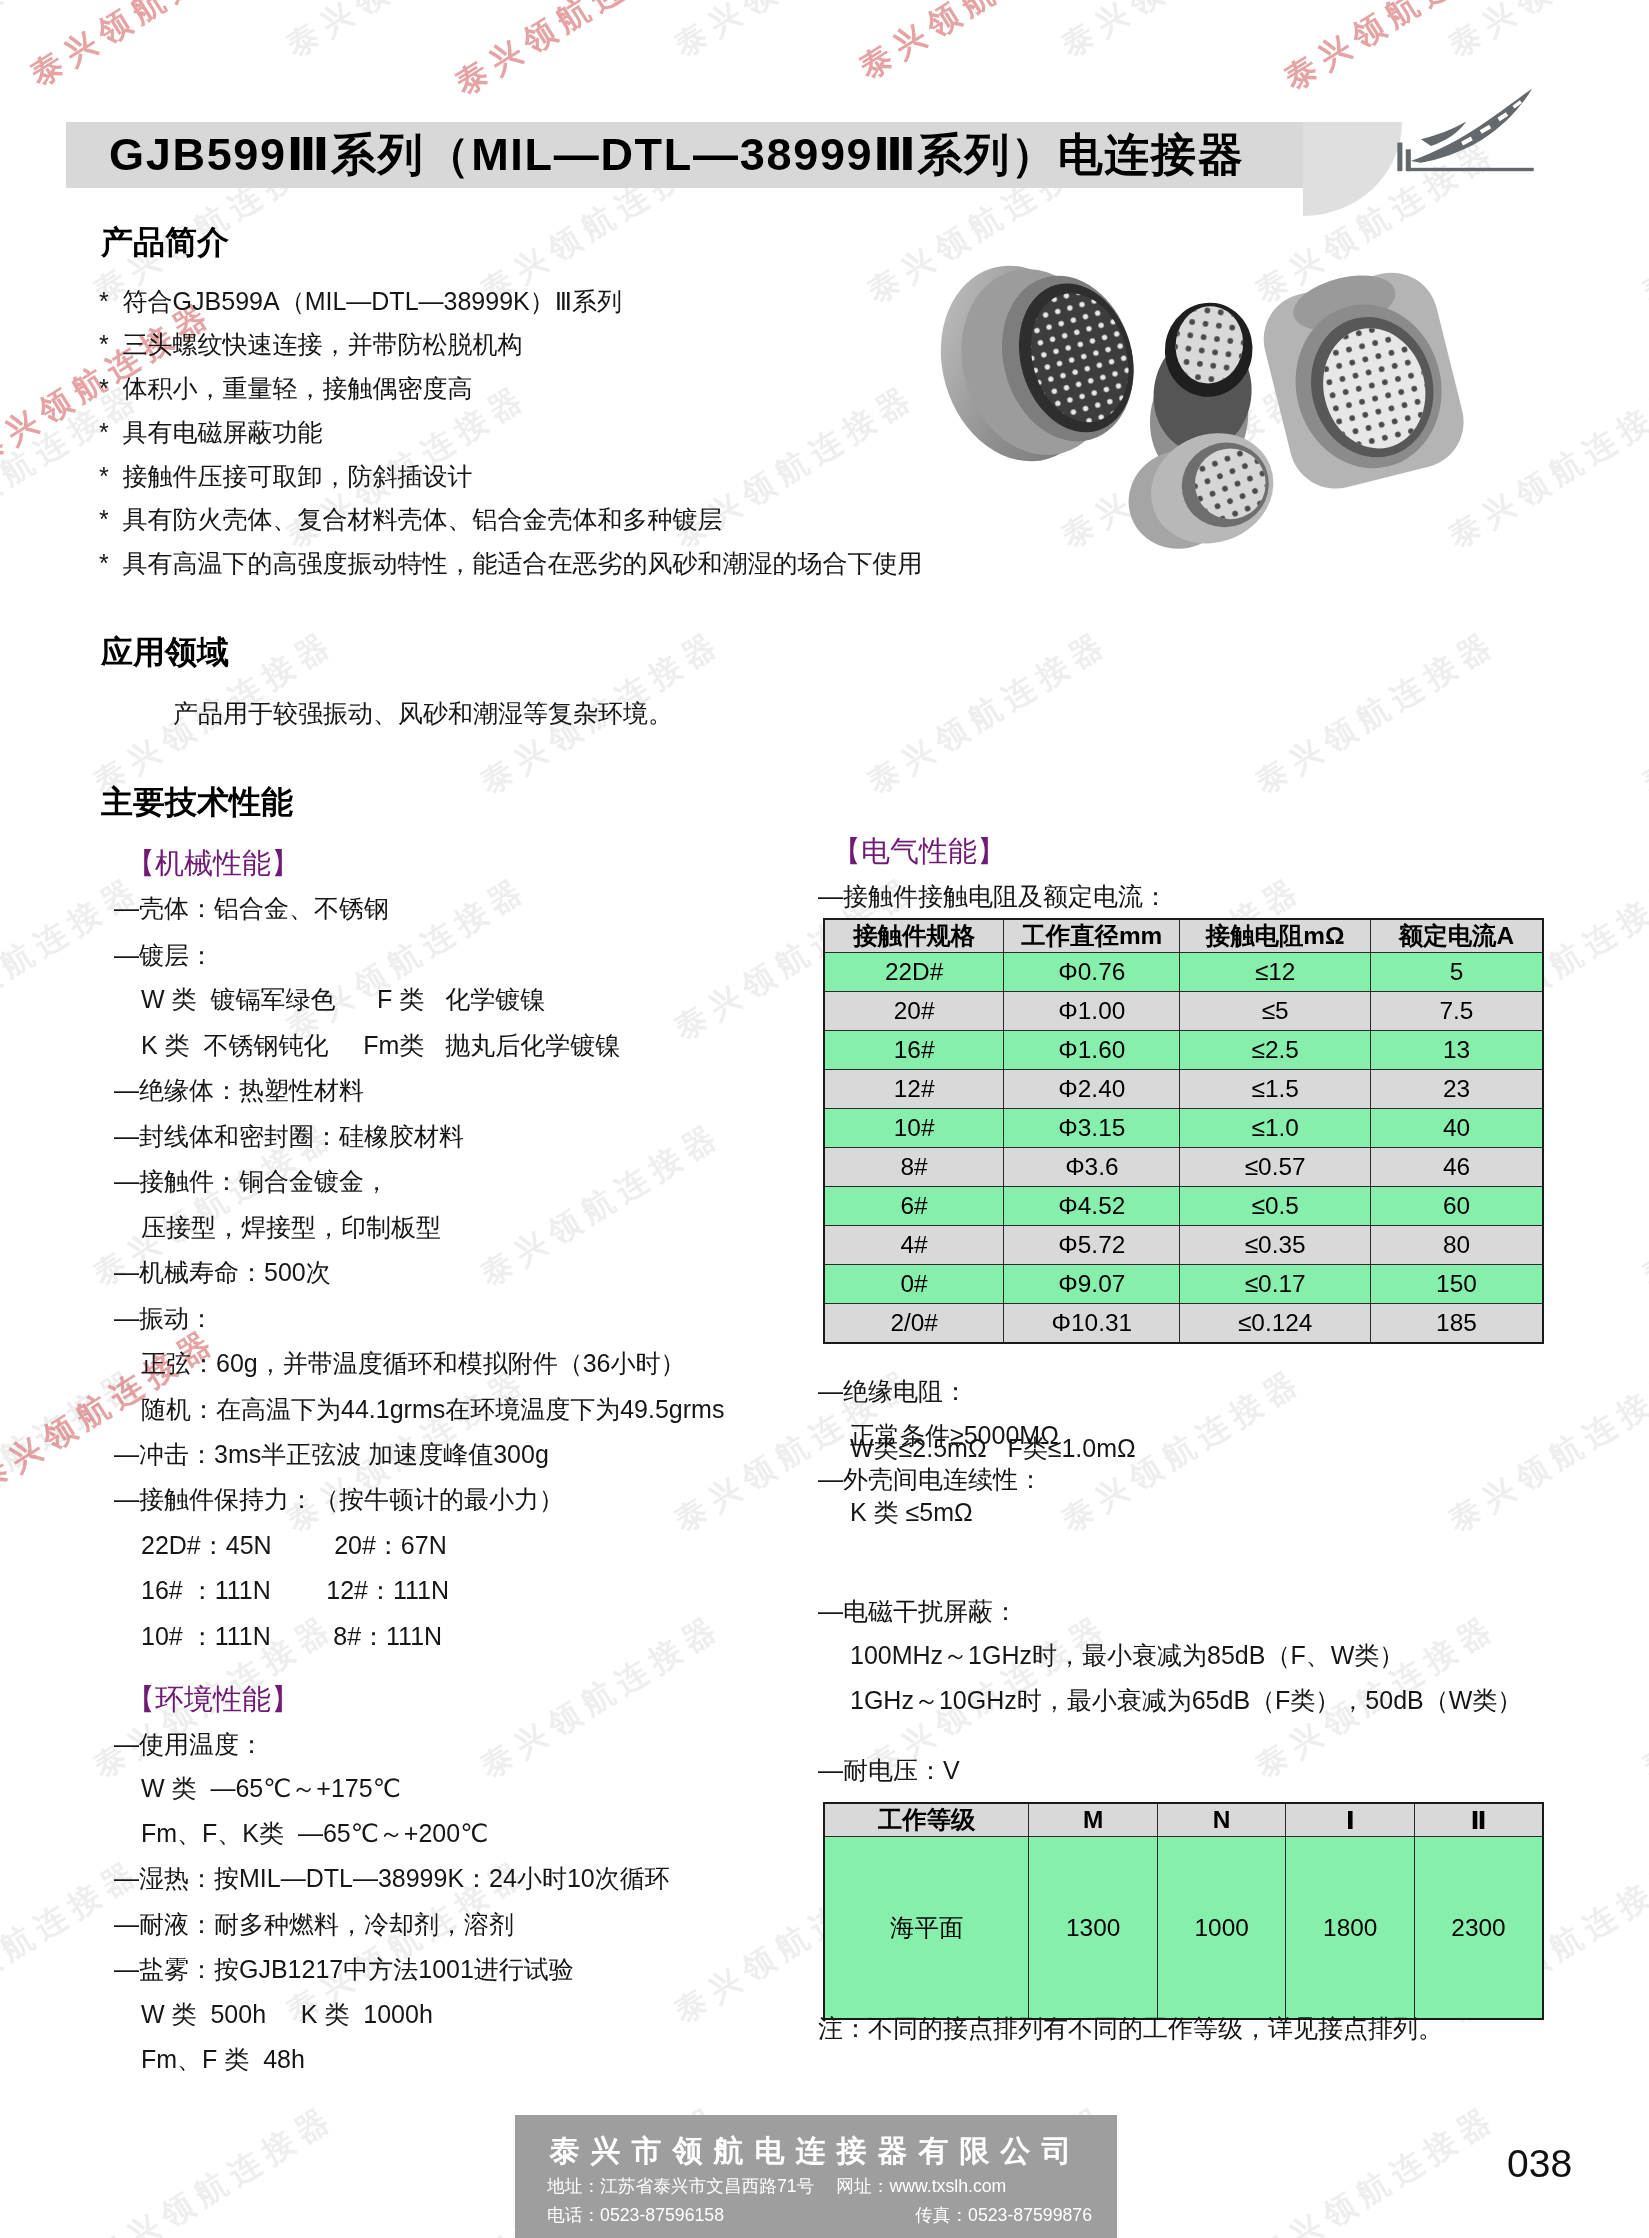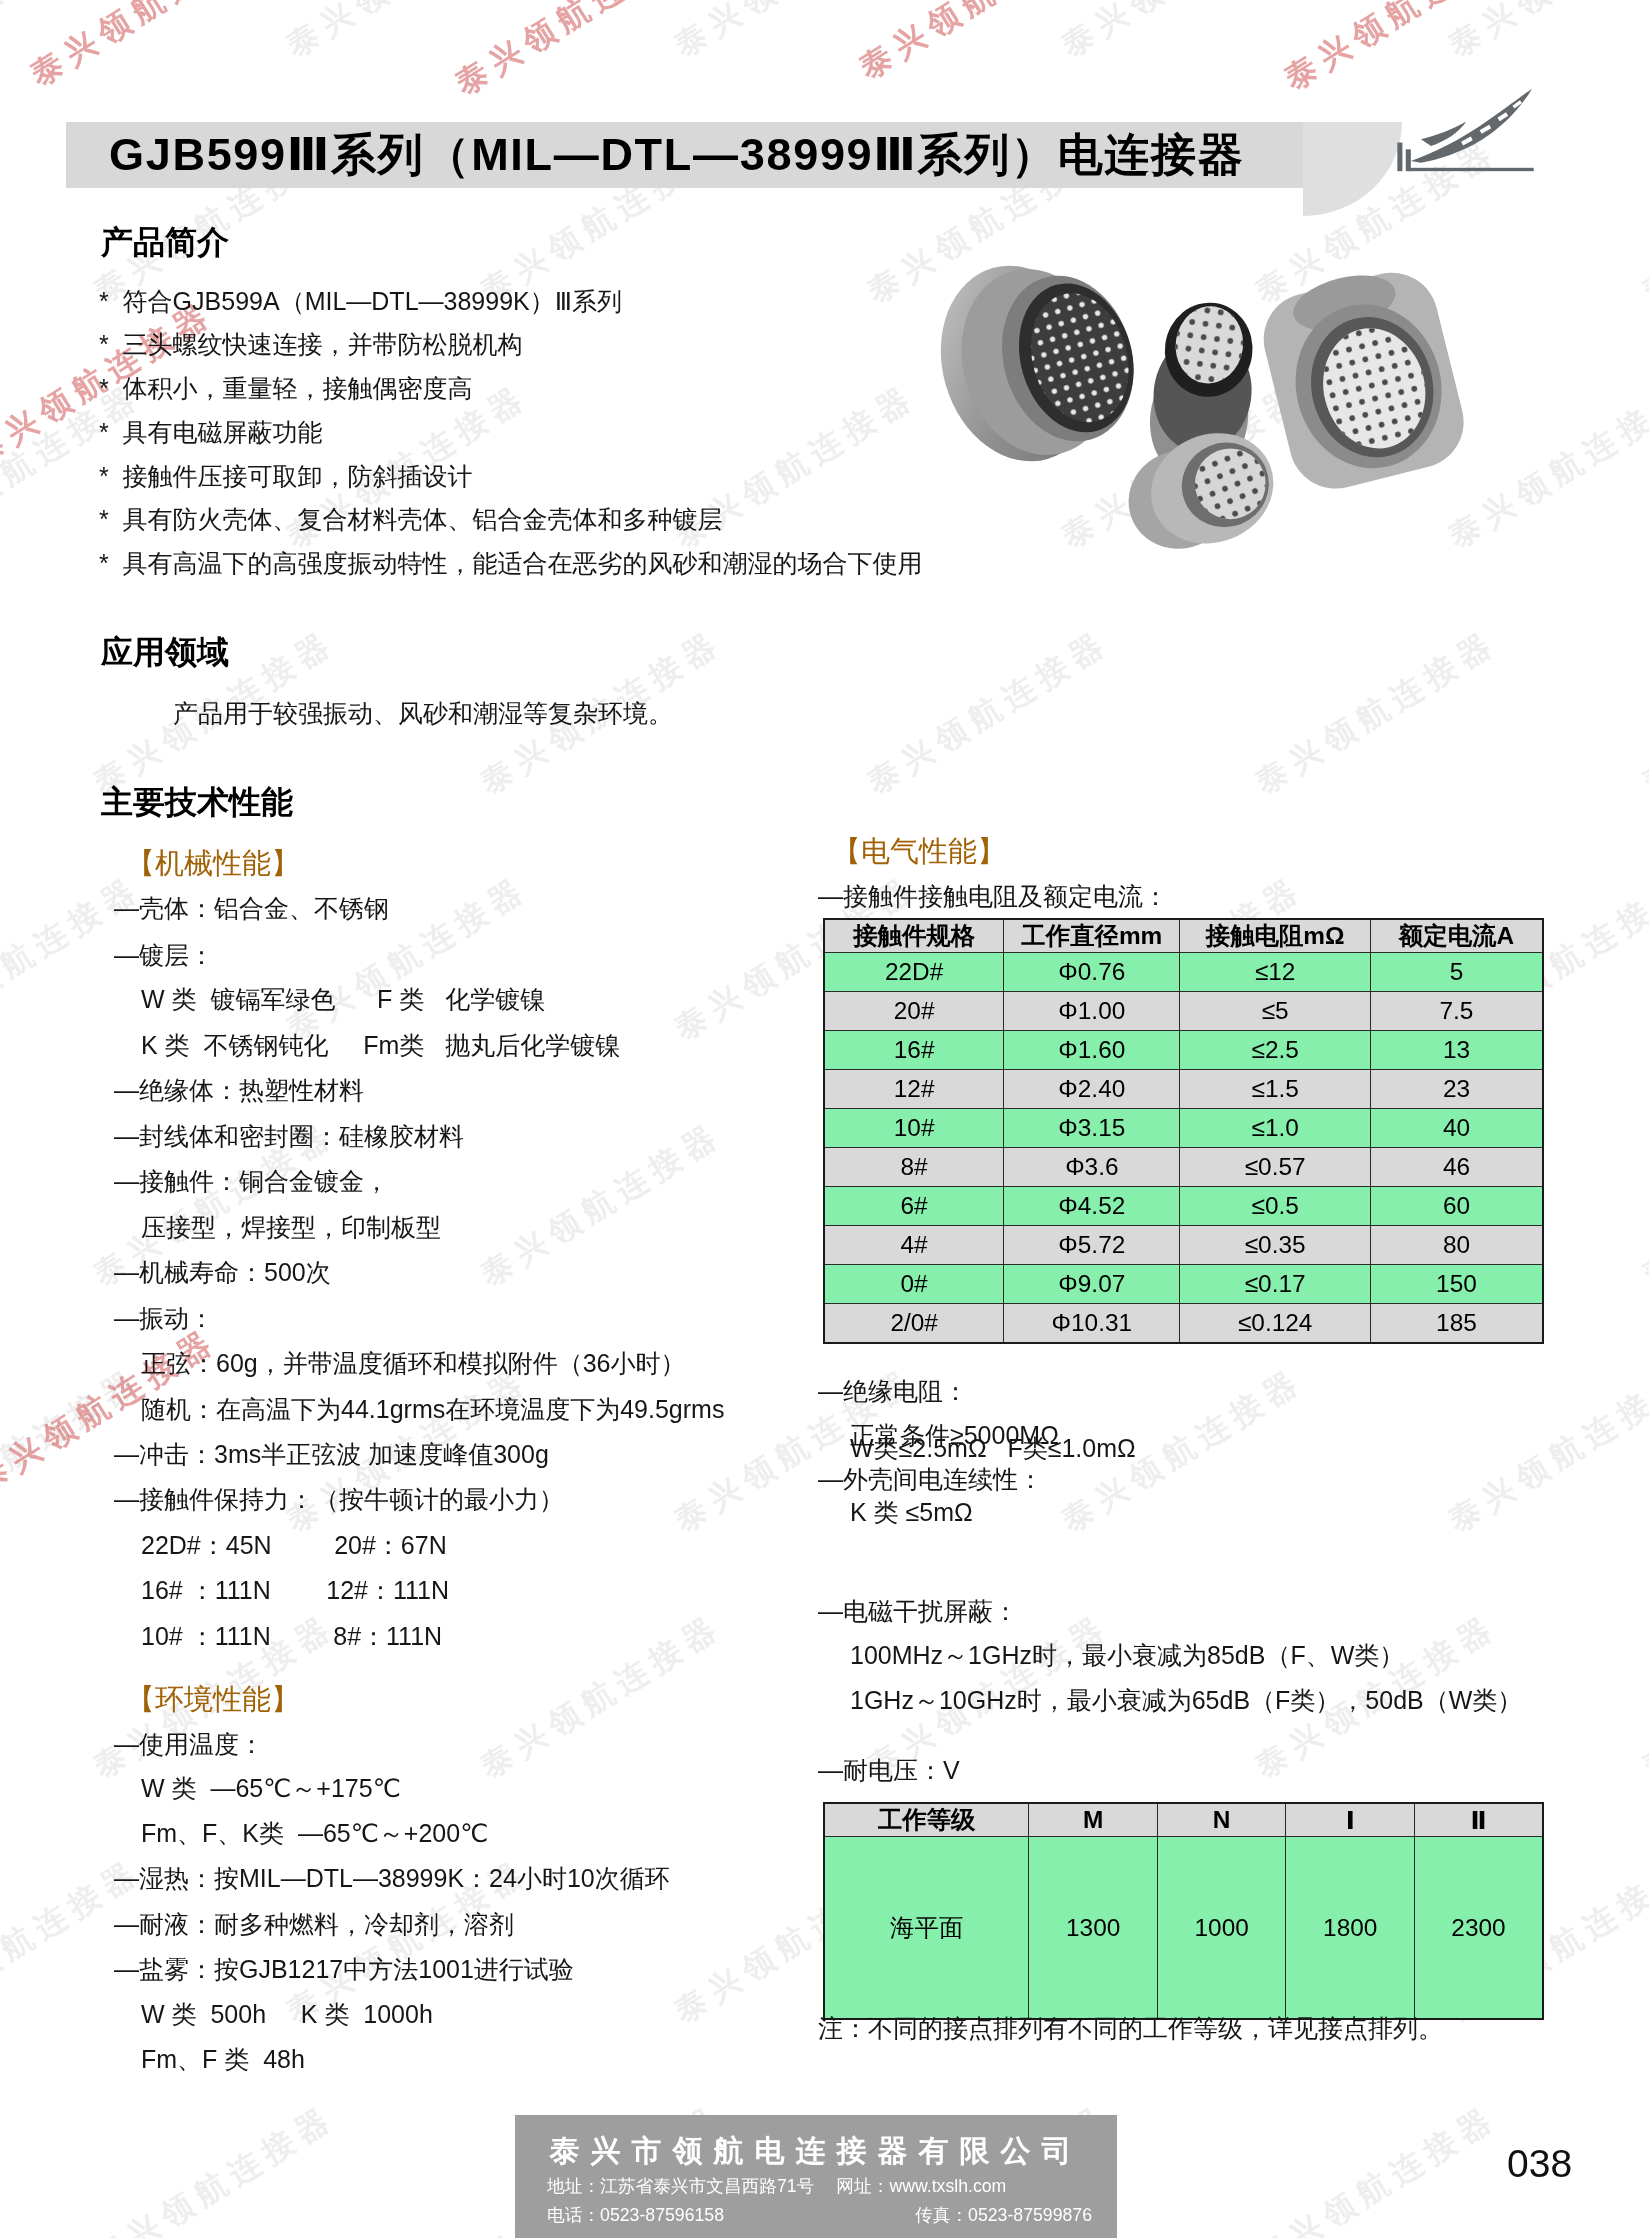--- a/index.html
+++ b/index.html
@@ -19,21 +19,21 @@
   
   .title-bar{left:66px;top:122px;width:1248px;height:66px;background:#d8d8d8;}
   .title-text{
     left:109px;top:124px;height:62px;display:flex;align-items:center;
     font-size:45px;font-weight:bold;letter-spacing:1.7px;color:#000;
   }
   .bar-tail{left:1303px;top:122px;width:99px;height:94px;background:#dfdfdf;
     border-radius:0 0 100% 0;}
   
   .h1{font-size:32px;font-weight:bold;color:#000;}
-  .sub{font-size:29px;color:#a16207;}
+  .sub{font-size:29px;color:#701a75;}
   .ln{font-size:25px;color:#161616;white-space:pre;}
   .lft{left:114px;}
   .lft-ind{left:141px;}
   .rgt{left:818px;}
   .rgt-ind{left:850px;}
   
   .tblwrap{background:#86efac;}
   table.dt{border-collapse:collapse;width:100%;height:100%;table-layout:fixed;
     text-align:center;font-size:24.4px;color:#000;}
   table.dt th,table.dt td{border:1.7px solid #2a2a2a;padding:0;vertical-align:middle;}

